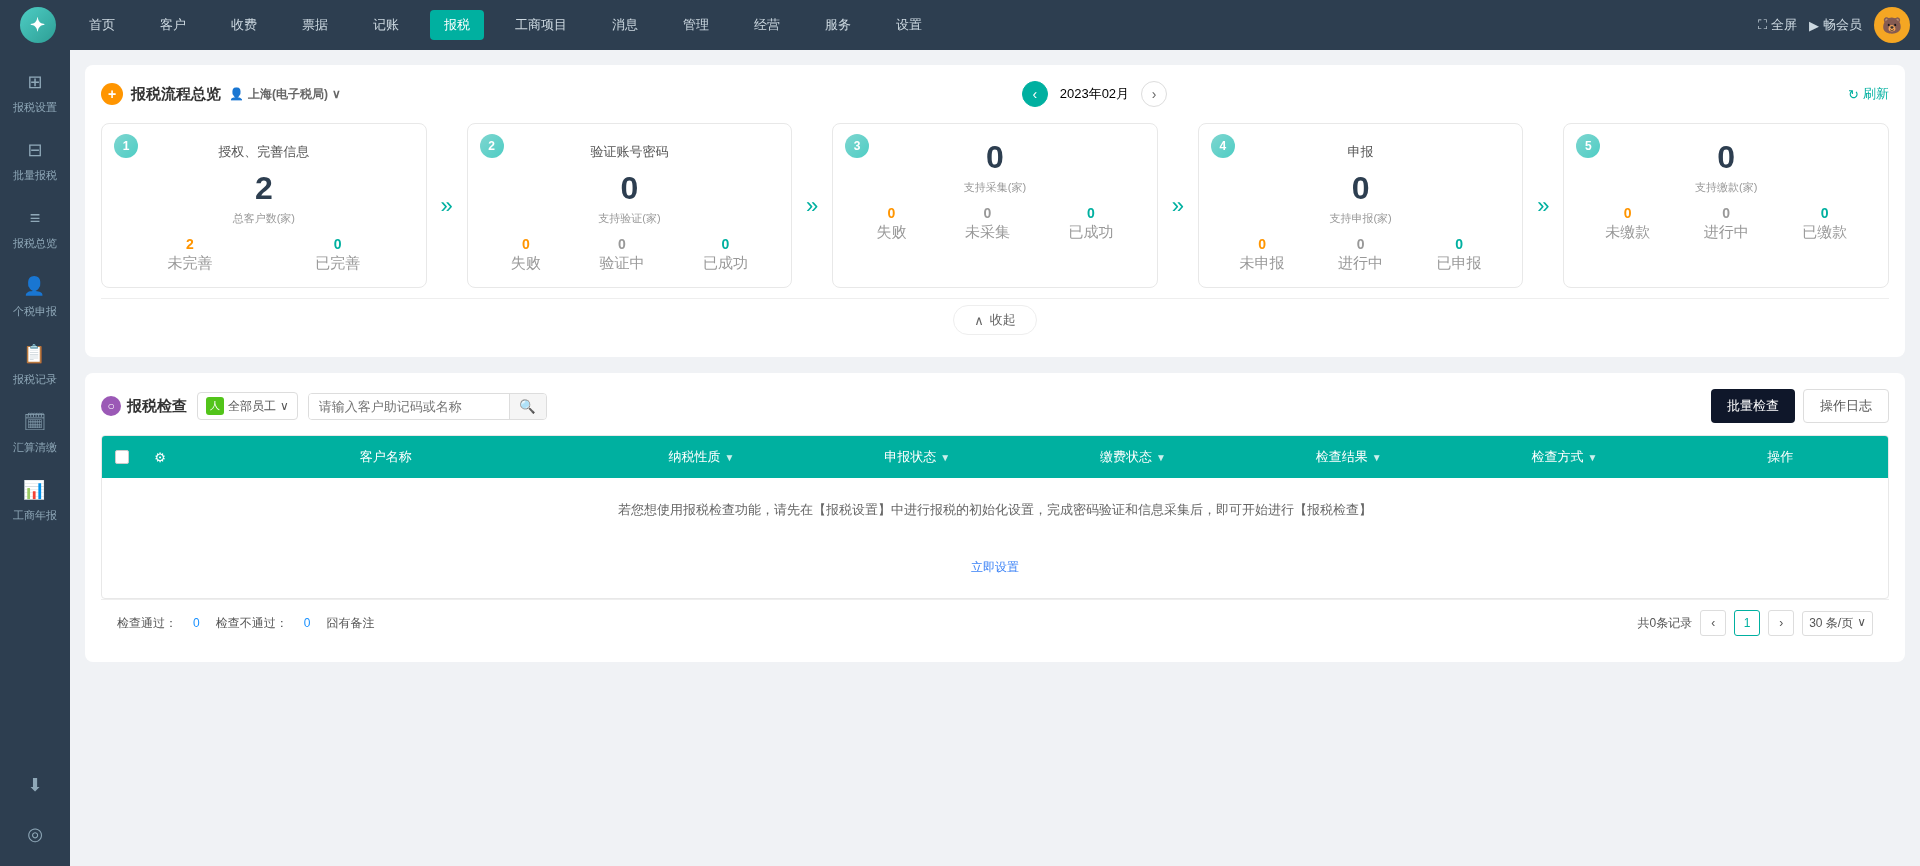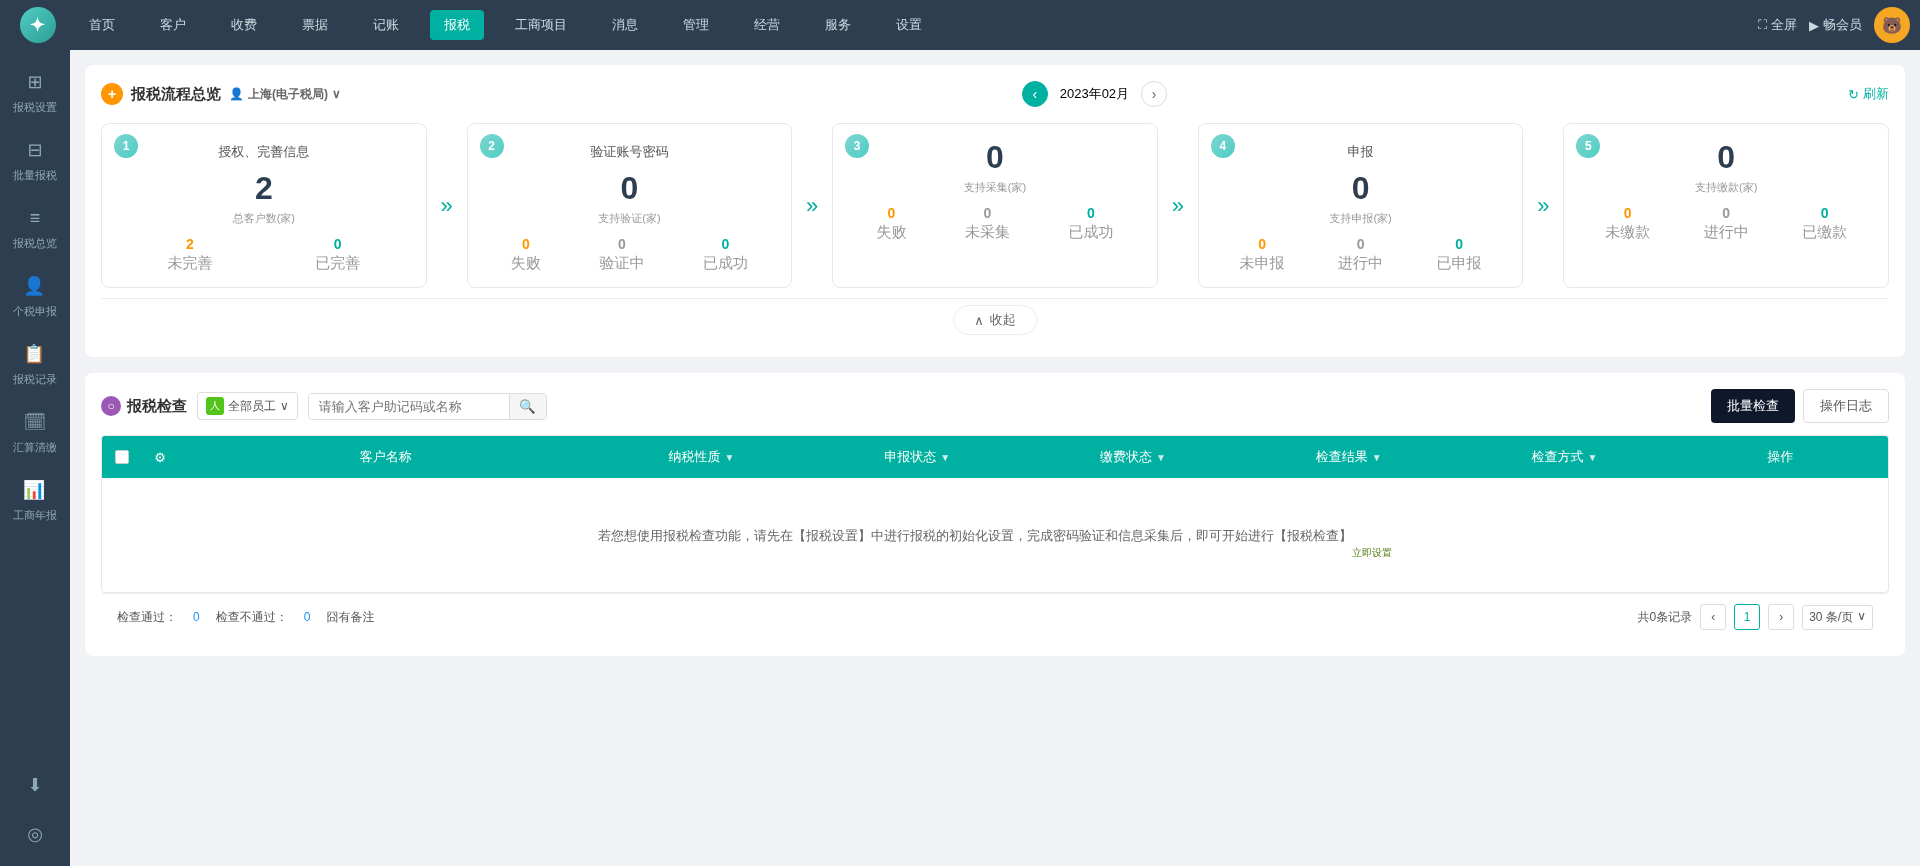--- a/index.html
+++ b/index.html
@@ -444,33 +444,33 @@
       justify-content: center;
     }
     .th-cell.name { flex: 2; }
     .filter-icon { font-size: 10px; opacity: 0.8; }
 
     .table-body {
       min-height: 100px;
       display: flex;
       align-items: center;
       justify-content: center;
-      flex-direction: row;
+      flex-direction: column;
       padding: 30px;
       color: #666;
       font-size: 13px;
       text-align: center;
       line-height: 1.8;
       max-height: 120px;
       overflow: hidden;
     }
     .setup-link {
-      color: #4d7c0f;
-      cursor: pointer;
-      font-size: 10px;
+      color: #3b82f6;
+      cursor: pointer;
+      font-size: 12px;
       margin-top: 36px;
     }
     .checkbox {
       width: 14px;
       height: 14px;
       border: 1px solid #ccc;
       border-radius: 2px;
       background: white;
       display: inline-block;
     }

